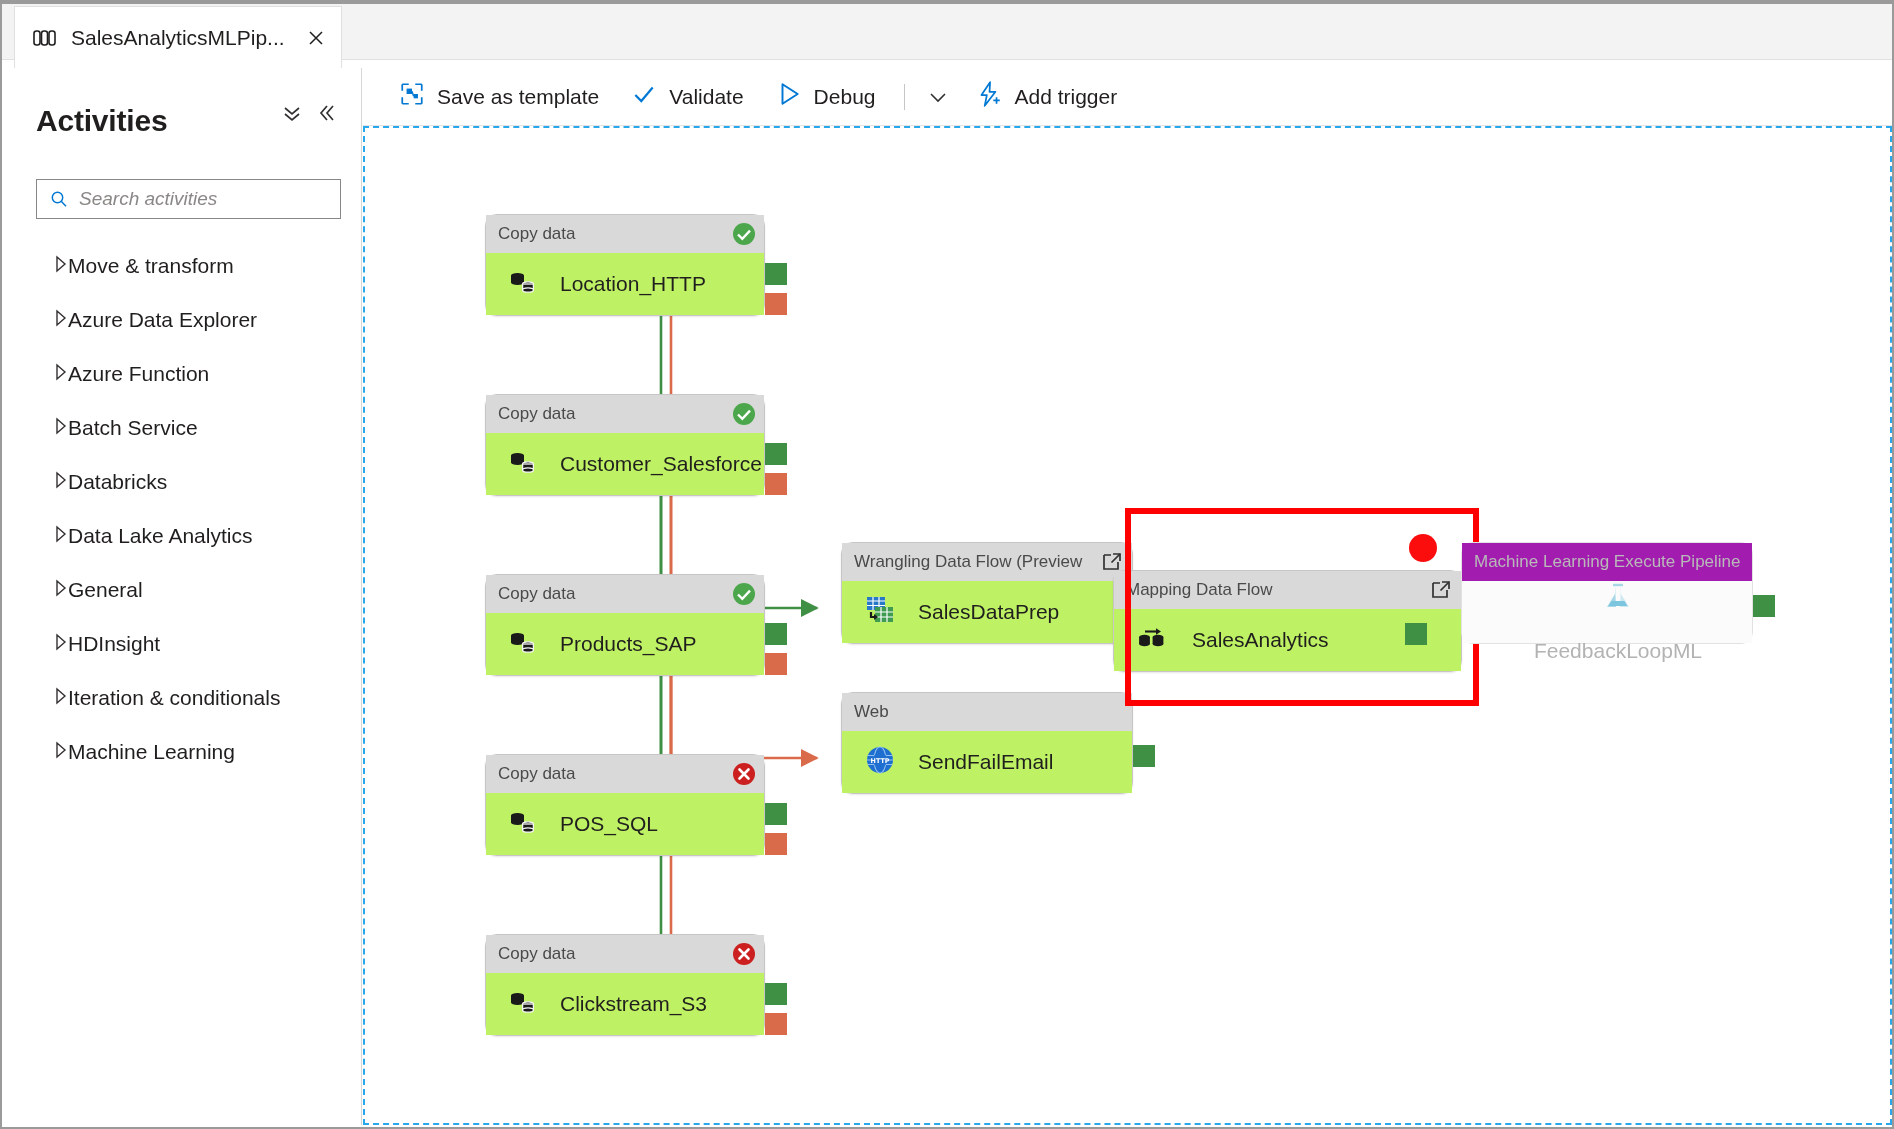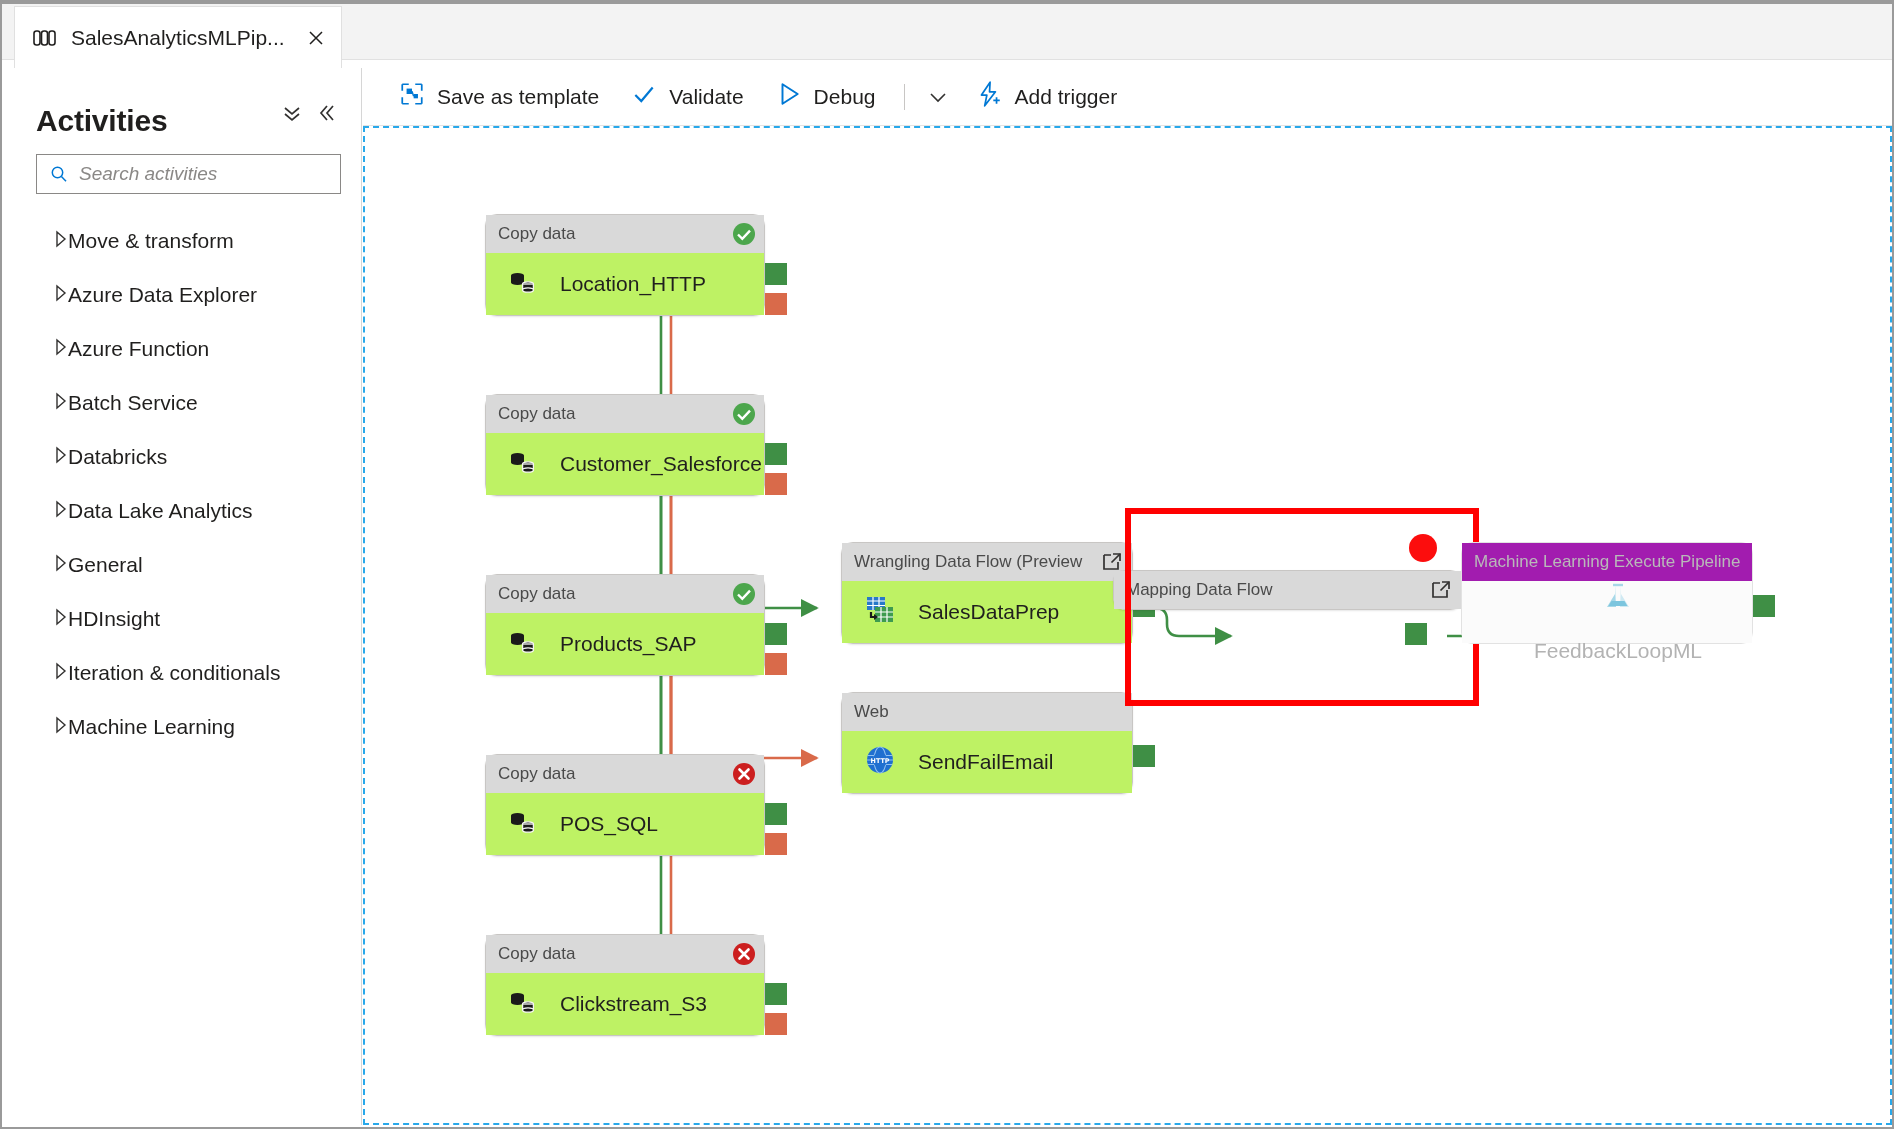--- a/index.html
+++ b/index.html
@@ -65,20 +65,21 @@
     width: 30px; height: 30px; margin-left: 4px;
     display: flex; align-items: center; justify-content: center;
     cursor: pointer; color: #323130;
   }
   .search-wrap { padding: 8px 20px 0 22px; }
   .search-box {
     position: relative;
     height: 40px; border: 1px solid #8a8886;
     background: #fff; display: flex; align-items: center;
     padding: 0 10px 0 12px;
+    margin-top: 25px;
   }
   .search-box svg { flex: 0 0 auto; }
   .search-input {
     border: none; outline: none; background: transparent;
     flex: 1 1 auto; height: 100%;
     font-family: "Liberation Sans", sans-serif;
     font-size: 19px; color: #323130;
     font-style: italic;
     padding-left: 10px;
   }
@@ -589,20 +590,35 @@
         <div class="node-head">
           <span class="node-head-title">Mapping Data Flow</span>
           <span class="node-openicon">
             <svg viewBox="0 0 24 24" width="24" height="24">
               <path d="M4 5 h7 M4 5 v14 h14 v-7" fill="none" stroke="#323130" stroke-width="1.7"></path>
               <path d="M13 4 h7 v7" fill="none" stroke="#323130" stroke-width="1.7"></path>
               <path d="M11.5 12.5 L20 4" stroke="#323130" stroke-width="1.7" fill="none"></path>
             </svg>
           </span>
         </div>
+        <div class="node-body">
+          <span>
+            <svg viewBox="0 0 34 30" width="34" height="30">
+              <ellipse cx="8.5" cy="14" rx="5.4" ry="2.2" fill="#1a1a1a"></ellipse>
+              <rect x="3.1" y="14" width="10.8" height="7" fill="#1a1a1a"></rect>
+              <ellipse cx="8.5" cy="21" rx="5.4" ry="2.2" fill="#1a1a1a"></ellipse>
+              <ellipse cx="22" cy="14" rx="5.4" ry="2.2" fill="#1a1a1a"></ellipse>
+              <rect x="16.6" y="14" width="10.8" height="7" fill="#1a1a1a"></rect>
+              <ellipse cx="22" cy="21" rx="5.4" ry="2.2" fill="#1a1a1a"></ellipse>
+              <path d="M9 8.5 H22" stroke="#1a1a1a" stroke-width="2.1" fill="none"></path>
+              <path d="M20 5.3 L25 8.5 L20 11.7 Z" fill="#1a1a1a"></path>
+            </svg>
+          </span>
+          <span class="node-name">SalesAnalytics</span>
+        </div>
         <div class="port ok" style="left:291px; top:52px;"></div>
       </div>
 
       <div class="red-dot" style="left:1044px; top:406px;"></div>
 
       <div class="highlight-box" style="left:760px; top:380px; width:354px; height:198px;"></div>
 
       <div class="node disabled" style="left:1096px; top:414px; width:292px;">
         <div class="node-head">
           <span class="node-head-title">Machine Learning Execute Pipeline</span>

